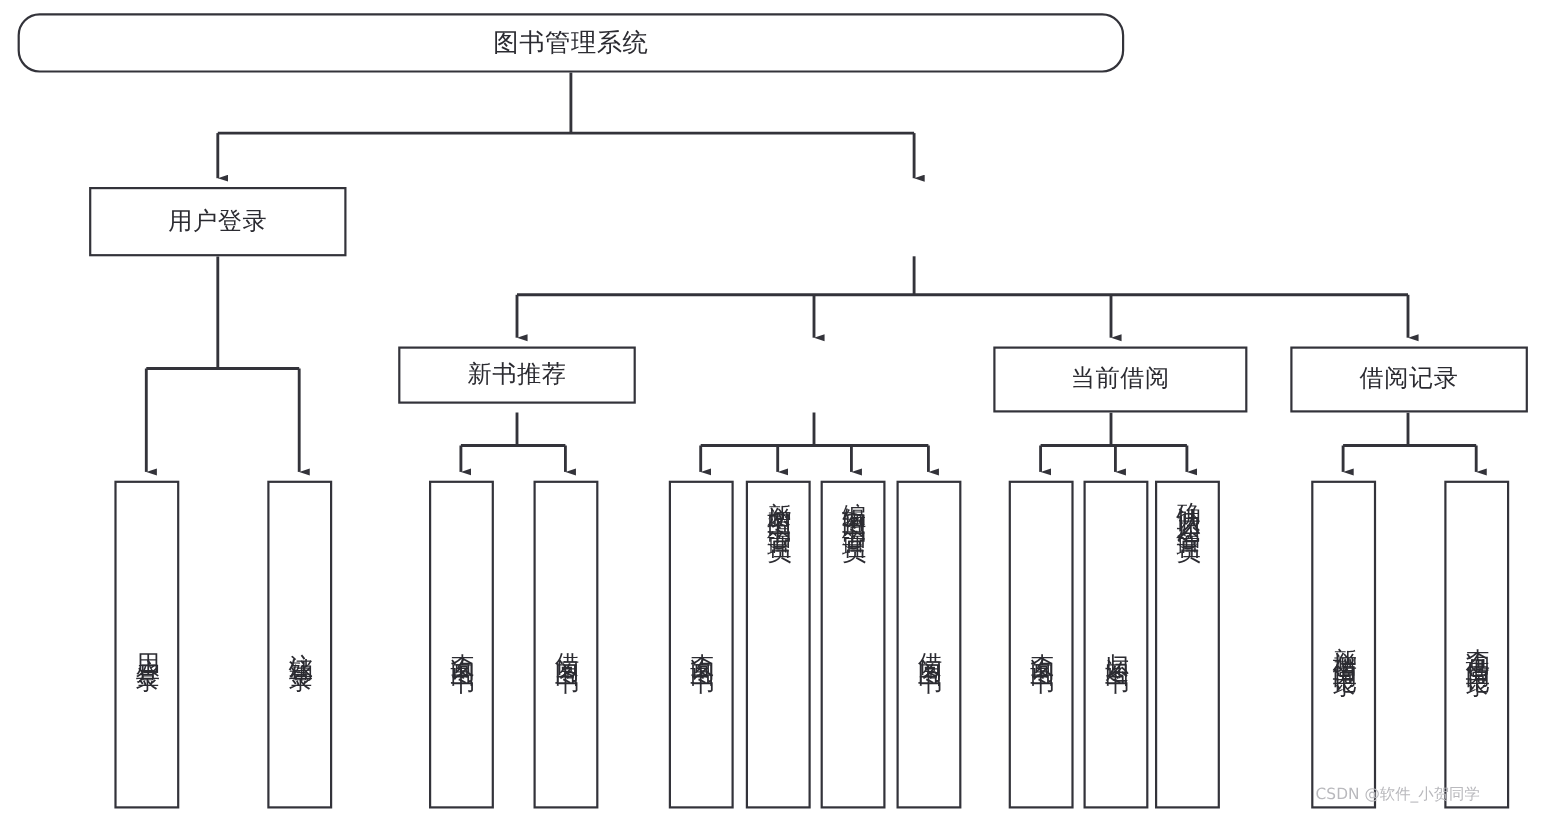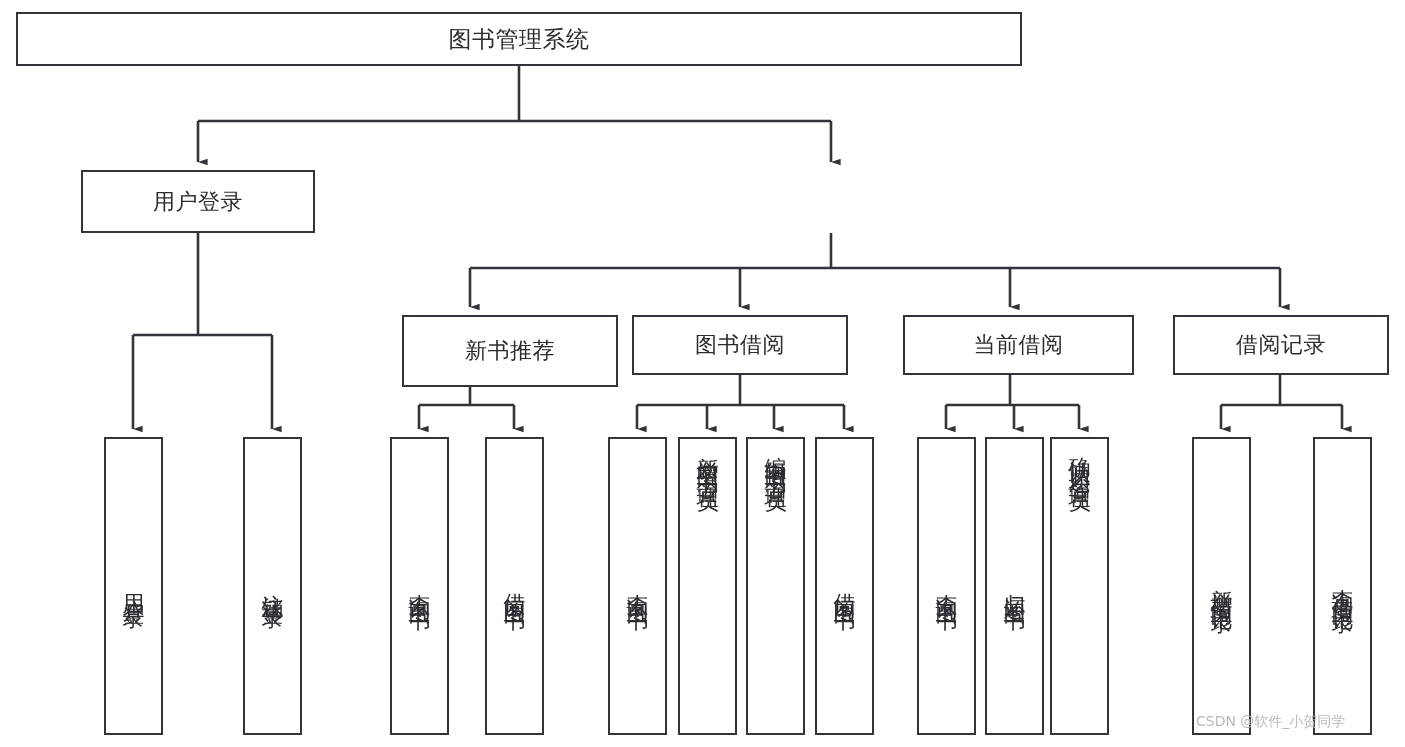--- a/index.html
+++ b/index.html
@@ -124,36 +124,33 @@
       <line x1="1014" y1="405" x2="1014" y2="429" marker-end="url(#arrowhead)"></line>
       <line x1="1079" y1="405" x2="1079" y2="429" marker-end="url(#arrowhead)"></line>
 
       <line x1="1280" y1="375" x2="1280" y2="405"></line>
       <line x1="1221" y1="405" x2="1342" y2="405"></line>
       <line x1="1221" y1="405" x2="1221" y2="429" marker-end="url(#arrowhead)"></line>
       <line x1="1342" y1="405" x2="1342" y2="429" marker-end="url(#arrowhead)"></line>
     </g>
   </svg>
 
-  <div class="node-box node-h node-root" style="left:16px; top:12px; width:1006px; height:54px;">
+  <div class="node-box node-h node-root" style="left:16px; top:12px; width:1006px; height:54px;border-radius:20px;">
     <span class="node-label">图书管理系统</span>
   </div>
 
   <div class="node-box node-h" style="left:81px; top:170px; width:234px; height:63px;">
     <span class="node-label">用户登录</span>
   </div>
 
 
-  <div class="node-box node-h" style="left:362px; top:315px; width:216px; height:72px;margin-left:40px;">
+  <div class="node-box node-h" style="left:362px; top:315px; width:216px; height:52px;">
     <span class="node-label">新书推荐</span>
   </div>
 
-  <div class="node-box node-h" style="left:632px; top:315px; width:216px; height:60px;">
-    <span class="node-label">图书借阅</span>
-  </div>
 
   <div class="node-box node-h" style="left:903px; top:315px; width:231px; height:60px;">
     <span class="node-label">当前借阅</span>
   </div>
 
   <div class="node-box node-h" style="left:1173px; top:315px; width:216px; height:60px;">
     <span class="node-label">借阅记录</span>
   </div>
 
   <div class="node-box node-v vcenter" style="left:104px; top:437px; width:59px; height:298px;">

